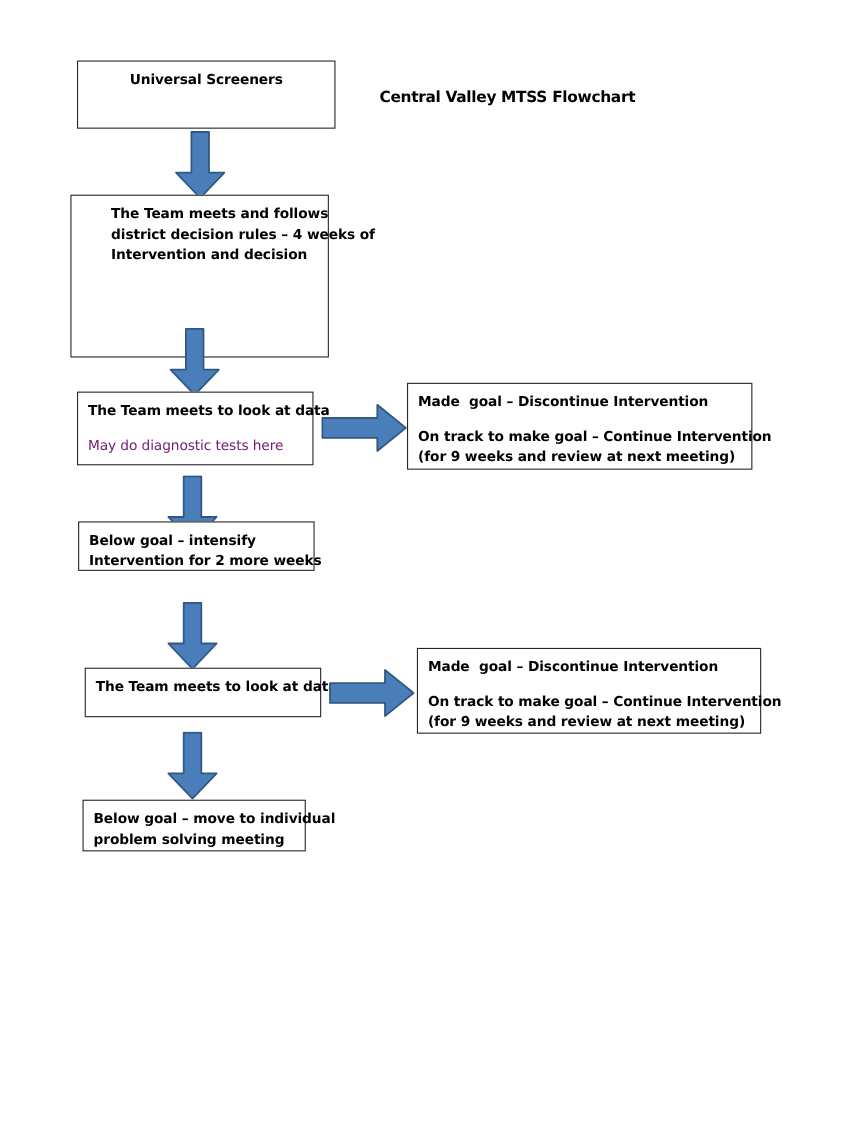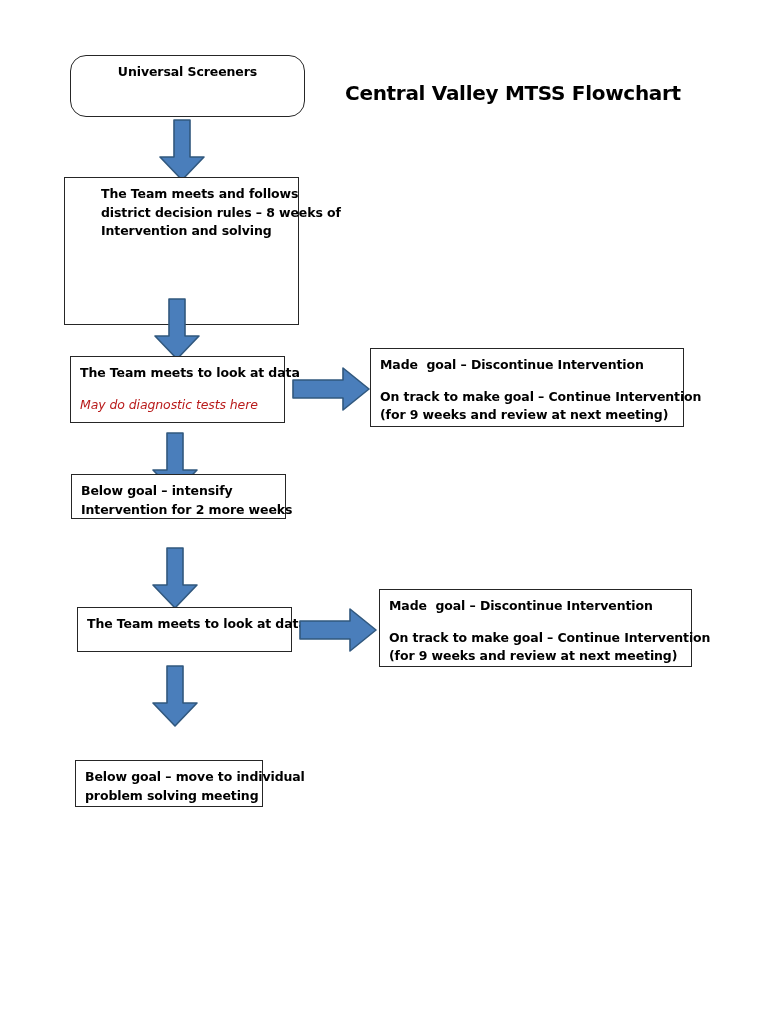--- a/index.html
+++ b/index.html
@@ -28,66 +28,65 @@
   }
   .node .line {
     font-weight: bold;
     font-size: 12.5px;
     line-height: 18.5px;
     letter-spacing: -0.1px;
     white-space: pre;
   }
   .node .line.italic {
     font-weight: normal;
-    font-style: italic;
-    color: #b91c1c;
+    color: #701a75;
   }
   .node .line.gap {
     margin-top: 13px;
   }
   .node.center .line {
     text-align: center;
   }
   #title {
     position: absolute;
     left: 345px;
     top: 81px;
-    font-size: 20px;
+    font-size: 14px;
     font-weight: bold;
     letter-spacing: -0.3px;
     white-space: nowrap;
   }
   .arrow {
     position: absolute;
   }
   .arrow svg {
     display: block;
   }
 </style>
 </head>
 <body>
 
 <div id="page">
 
   <div id="title">Central Valley MTSS Flowchart</div>
 
-  <div class="node center" style="left:70px; top:55px; width:235px; height:62px;border-radius:16px;">
+  <div class="node center" style="left:70px; top:55px; width:235px; height:62px;">
     <div class="line">Universal Screeners</div>
   </div>
 
   <div class="arrow" style="left:159px; top:119px; width:46px; height:63px;">
     <svg width="46" height="63" viewBox="0 0 46 63">
       <polygon points="15,1 31,1 31,38 45,38 23,61 1,38 15,38" fill="#4a7ebb" stroke="#31587e" stroke-width="1.6" stroke-linejoin="round"></polygon>
     </svg>
   </div>
 
   <div class="node" style="left:64px; top:177px; width:235px; height:148px;padding-left:36px;">
     <div class="line">The Team meets and follows</div>
-    <div class="line">district decision rules – 8 weeks of</div>
-    <div class="line">Intervention and solving</div>
+    <div class="line">district decision rules – 4 weeks of</div>
+    <div class="line">Intervention and decision</div>
   </div>
 
   <div class="arrow" style="left:154px; top:298px; width:46px; height:63px;">
     <svg width="46" height="63" viewBox="0 0 46 63">
       <polygon points="15,1 31,1 31,38 45,38 23,61 1,38 15,38" fill="#4a7ebb" stroke="#31587e" stroke-width="1.6" stroke-linejoin="round"></polygon>
     </svg>
   </div>
 
   <div class="node" style="left:70px; top:356px; width:215px; height:67px;">
     <div class="line">The Team meets to look at data</div>
@@ -138,18 +137,18 @@
     <div class="line gap">On track to make goal – Continue Intervention</div>
     <div class="line">(for 9 weeks and review at next meeting)</div>
   </div>
 
   <div class="arrow" style="left:152px; top:665px; width:46px; height:63px;">
     <svg width="46" height="63" viewBox="0 0 46 63">
       <polygon points="15,1 31,1 31,38 45,38 23,61 1,38 15,38" fill="#4a7ebb" stroke="#31587e" stroke-width="1.6" stroke-linejoin="round"></polygon>
     </svg>
   </div>
 
-  <div class="node" style="left:75px; top:760px; width:188px; height:47px;">
+  <div class="node" style="left:75px; top:727px; width:203px; height:47px;">
     <div class="line">Below goal – move to individual</div>
     <div class="line">problem solving meeting</div>
   </div>
 
 </div>
 
 </body></html>

